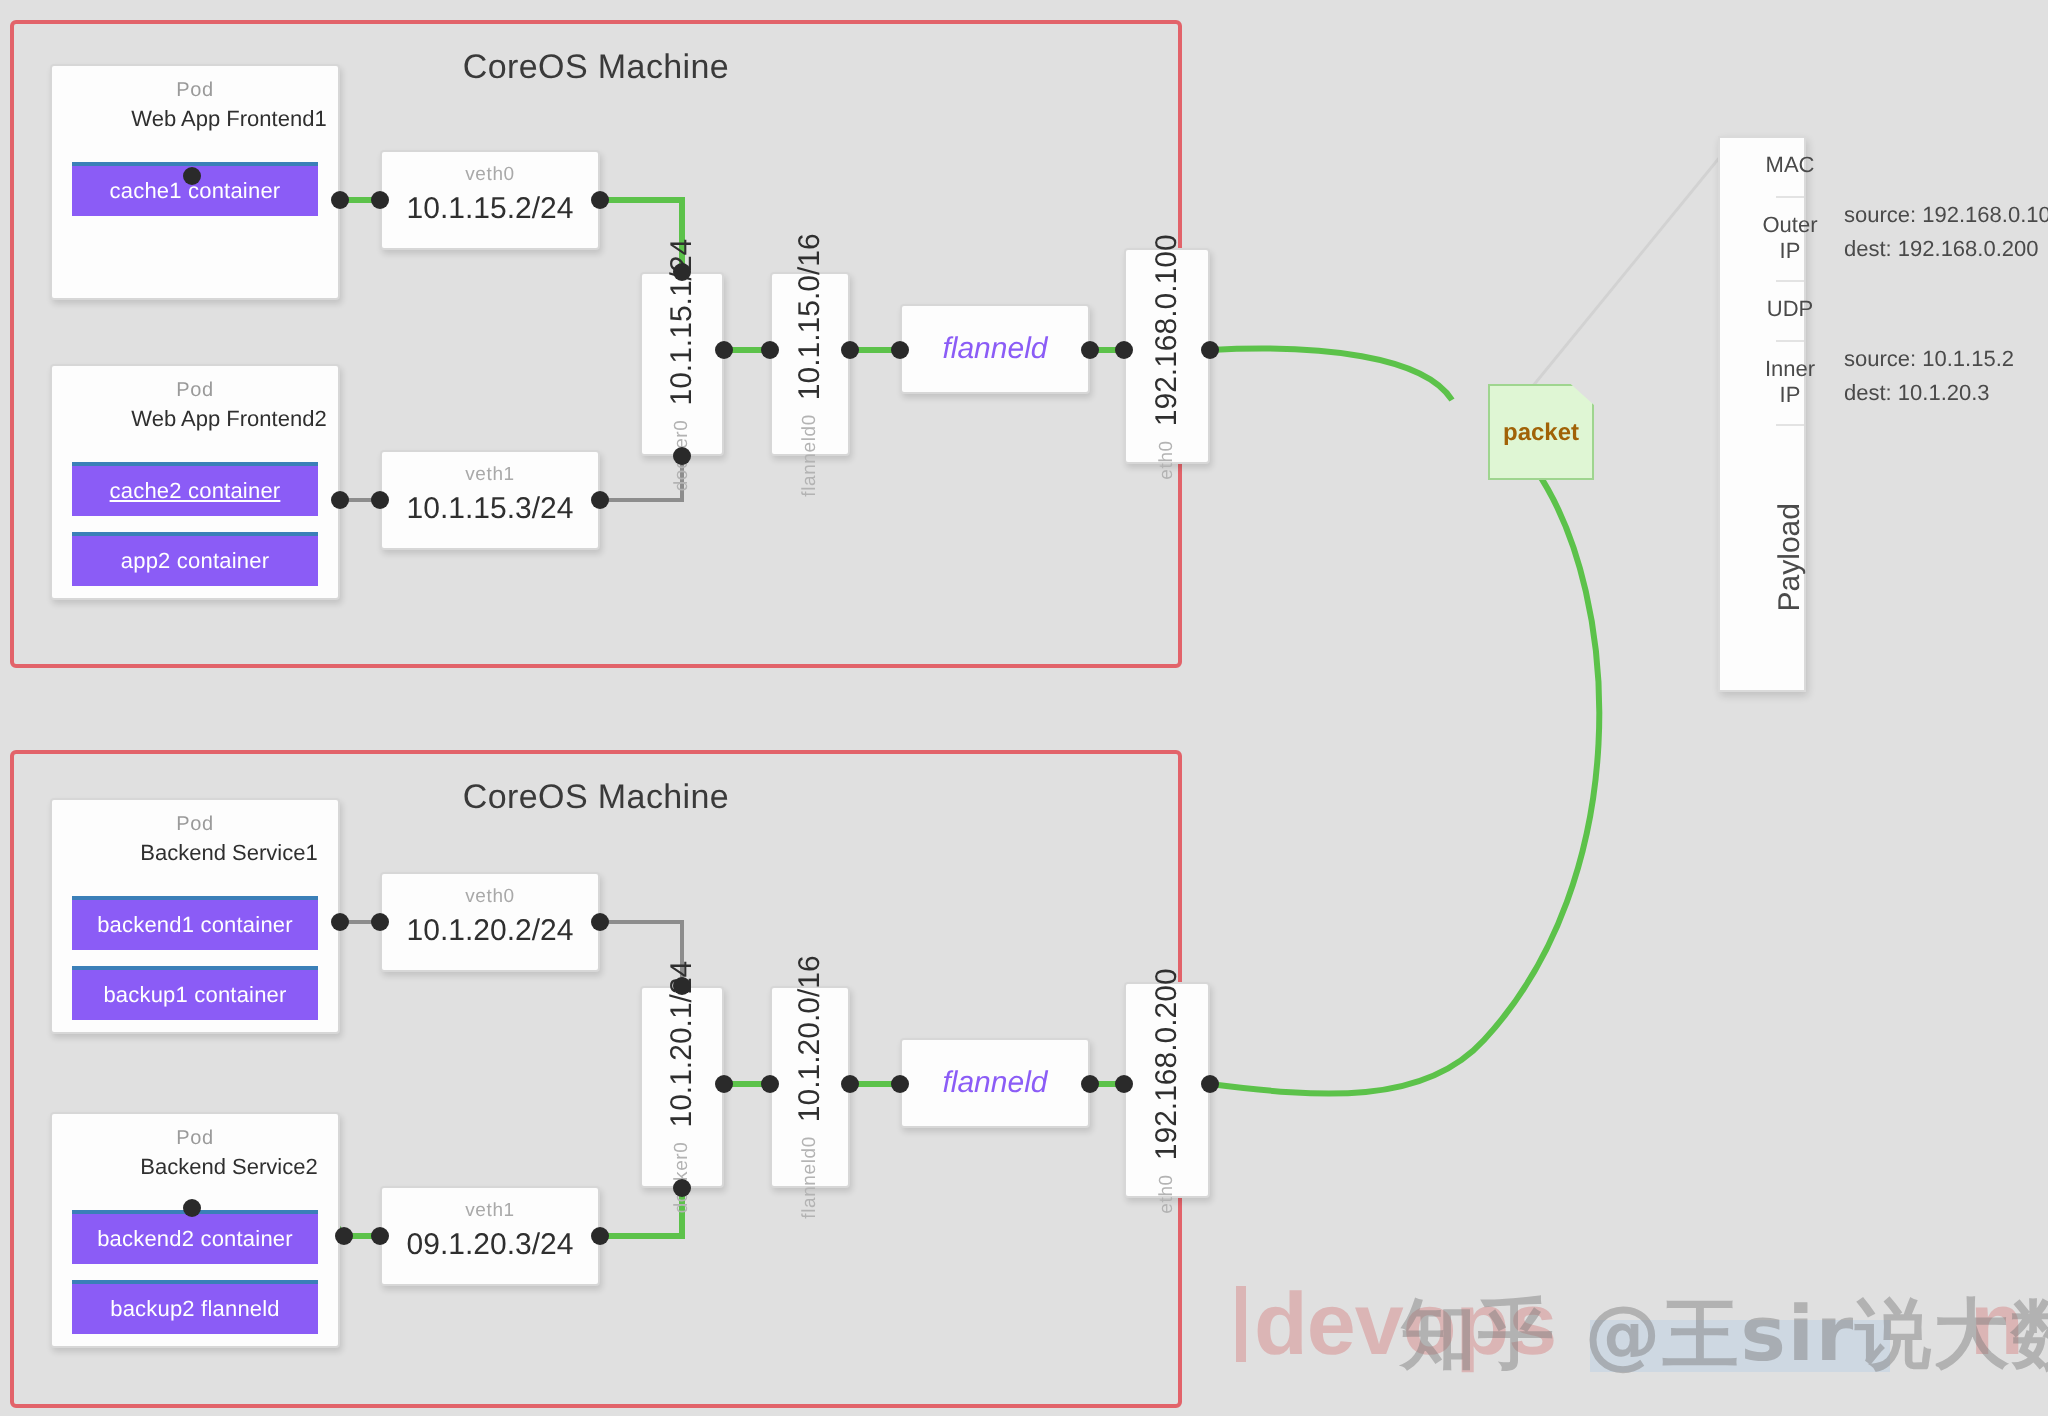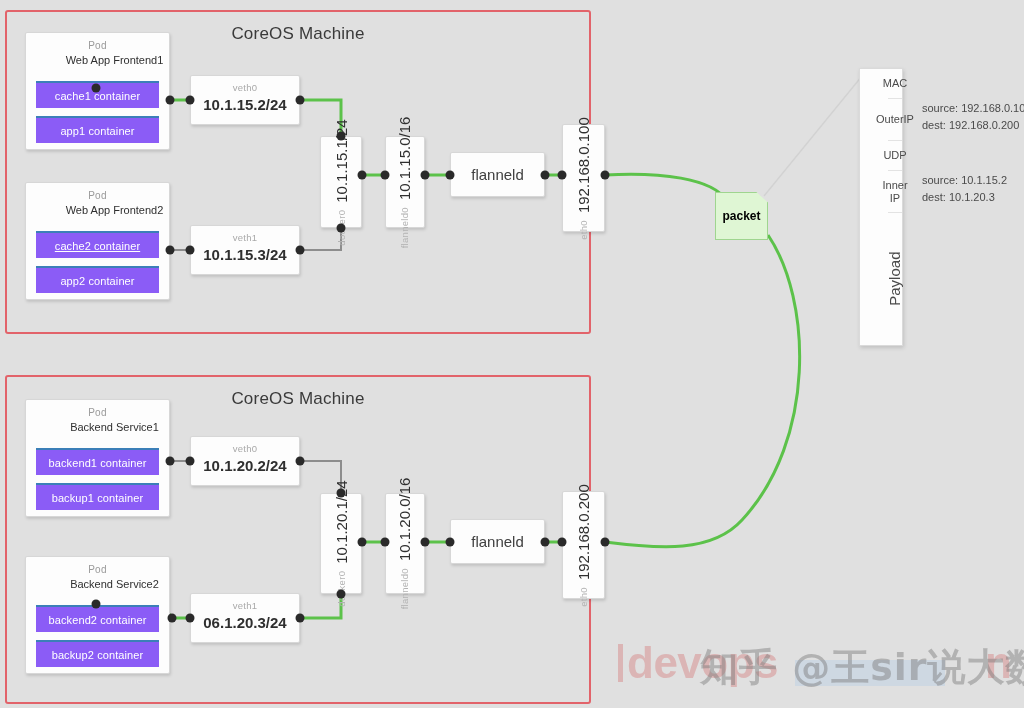--- a/index.html
+++ b/index.html
@@ -69,54 +69,55 @@
   }
 
   
   .iface{}
   .iface .ifname{
     position:absolute;top:6px;width:100%;text-align:center;
     font-size:9.5px;color:#a9a9a9;letter-spacing:.3px;
   }
   .iface .ifaddr{
     position:absolute;top:20px;width:100%;text-align:center;
-    font-size:15px;color:#2f2f2f;font-weight:bold;
+    font-size:15px;color:#2f2f2f;
   }
 
   
   .vbox{}
   .vrot{
     position:absolute;left:0;top:0;width:100%;height:100%;
     display:flex;align-items:center;justify-content:center;
   }
   .vrot .inner{
     transform:rotate(-90deg);
     white-space:nowrap;
     display:flex;align-items:center;
     gap:7px;
   }
   .vrot .vname{font-size:9.5px;color:#b3b3b3;letter-spacing:.3px;}
   .vrot .vaddr{font-size:15px;color:#2f2f2f;}
 
   
   .plain{
     display:flex;align-items:center;justify-content:center;
-    font-size:15px;color:#404040;
+    font-size:15px;color:#8b5cf6;font-style:italic;
   }
 
   
   .packet{
     position:absolute;
     background:#dff6d4;
     border:1px solid #9fd58f;
     box-sizing:border-box;
     display:flex;align-items:center;justify-content:center;
-    font-size:12px;color:#000000;font-weight:bold;
+    font-size:12px;color:#a16207;font-weight:bold;
     clip-path:polygon(0 0, 78% 0, 100% 22%, 100% 100%, 0 100%);
     z-index:3;
+    margin-left:29px;
   }
 
   
   .pstack{
     position:absolute;
     background:#fdfdfd;
     border:1px solid #dadada;
     box-shadow:1px 2px 4px rgba(0,0,0,.14);
     box-sizing:border-box;
   }
@@ -206,21 +207,20 @@
   <div class="machine" style="left:5px;top:375px;width:582px;height:325px;">
     <div class="machine-title">CoreOS Machine</div>
   </div>
 
   <div class="layer" id="nodes">
 
     <div class="box pod" style="left:25px;top:32px;width:145px;height:118px;">
       <div class="pod-kind">Pod</div>
       <div class="pod-name">Web App Frontend1</div>
       <div class="ctr" style="top:48px;">cache1 container</div>
-      <div class="ctr" style="top:83px;">app1 container</div>
     </div>
 
     <div class="box pod" style="left:25px;top:182px;width:145px;height:118px;">
       <div class="pod-kind">Pod</div>
       <div class="pod-name">Web App Frontend2</div>
       <div class="ctr" style="top:48px;text-decoration:underline;">cache2 container</div>
       <div class="ctr" style="top:83px;">app2 container</div>
     </div>
 
     <div class="box iface" style="left:190px;top:75px;width:110px;height:50px;">
@@ -266,31 +266,31 @@
       <div class="pod-kind">Pod</div>
       <div class="pod-name">Backend Service1</div>
       <div class="ctr" style="top:48px;">backend1 container</div>
       <div class="ctr" style="top:83px;">backup1 container</div>
     </div>
 
     <div class="box pod" style="left:25px;top:556px;width:145px;height:118px;">
       <div class="pod-kind">Pod</div>
       <div class="pod-name">Backend Service2</div>
       <div class="ctr" style="top:48px;">backend2 container</div>
-      <div class="ctr" style="top:83px;">backup2 container</div>
+      <div class="ctr" style="top:83px;">backup2 flanneld</div>
     </div>
 
     <div class="box iface" style="left:190px;top:436px;width:110px;height:50px;">
       <div class="ifname">veth0</div>
       <div class="ifaddr">10.1.20.2/24</div>
     </div>
 
     <div class="box iface" style="left:190px;top:593px;width:110px;height:50px;">
       <div class="ifname">veth1</div>
-      <div class="ifaddr">06.1.20.3/24</div>
+      <div class="ifaddr">09.1.20.3/24</div>
     </div>
 
     <div class="box vbox" style="left:320px;top:493px;width:42px;height:101px;">
       <div class="vrot">
           <div class="inner">
         <span class="vname">docker0</span>
         <span class="vaddr">10.1.20.1/24</span>
       </div>
         </div>
     </div>
@@ -312,21 +312,21 @@
         <span class="vname">eth0</span>
         <span class="vaddr">192.168.0.200</span>
       </div>
         </div>
     </div>
 
     <div class="packet" style="left:715px;top:192px;width:53px;height:48px;">packet</div>
 
     <div class="pstack" style="left:859px;top:68px;width:44px;height:278px;">
       <div class="pslot" style="height:30px;">MAC</div>
-      <div class="pslot" style="height:42px;flex-direction:row;">
+      <div class="pslot" style="height:42px;flex-direction:column;">
         <span>Outer</span>
         <span>IP</span>
       </div>
       <div class="pslot" style="height:30px;">UDP</div>
       <div class="pslot" style="height:42px;flex-direction:column;">
         <span>Inner</span>
         <span>IP</span>
       </div>
       <div class="pslot tall last" style="height:132px;">
         <span>Payload</span>

